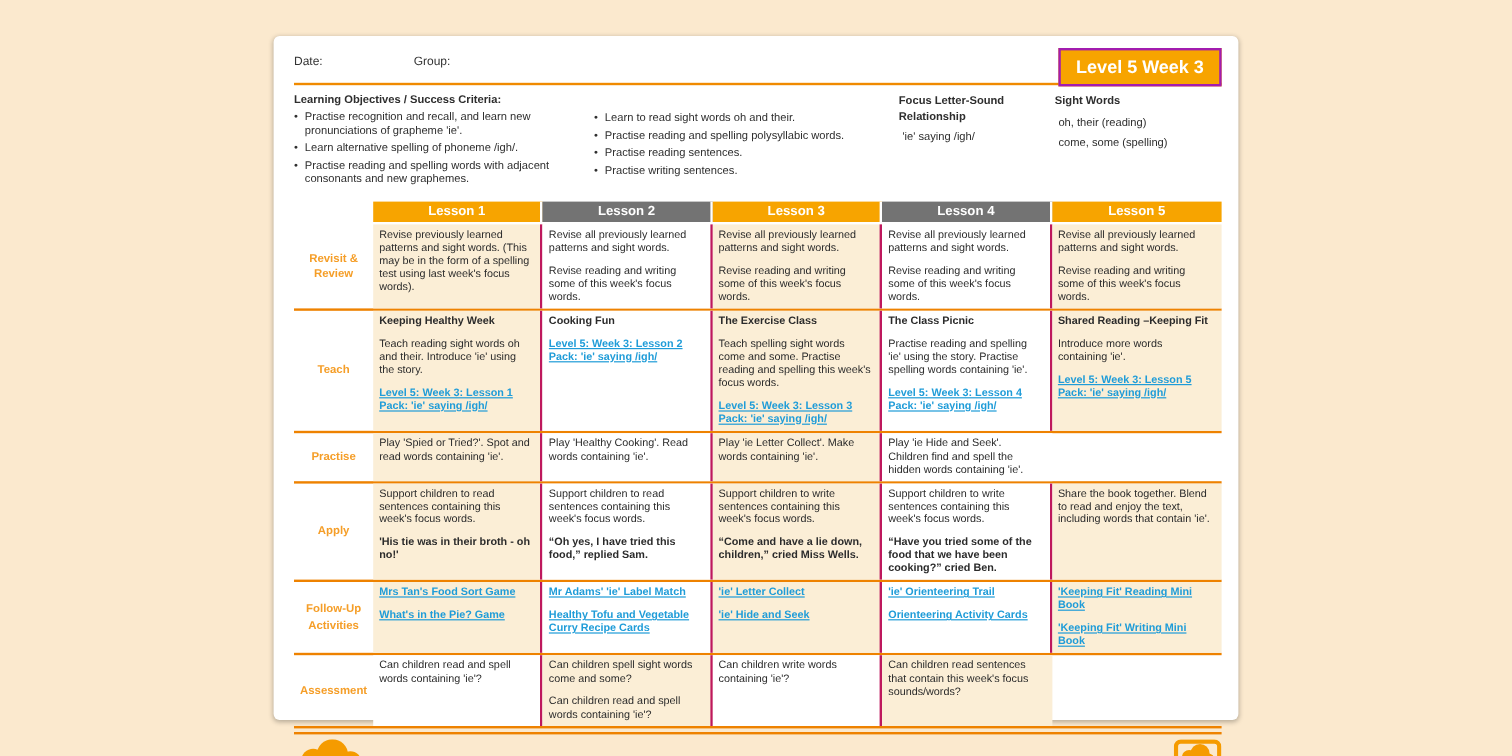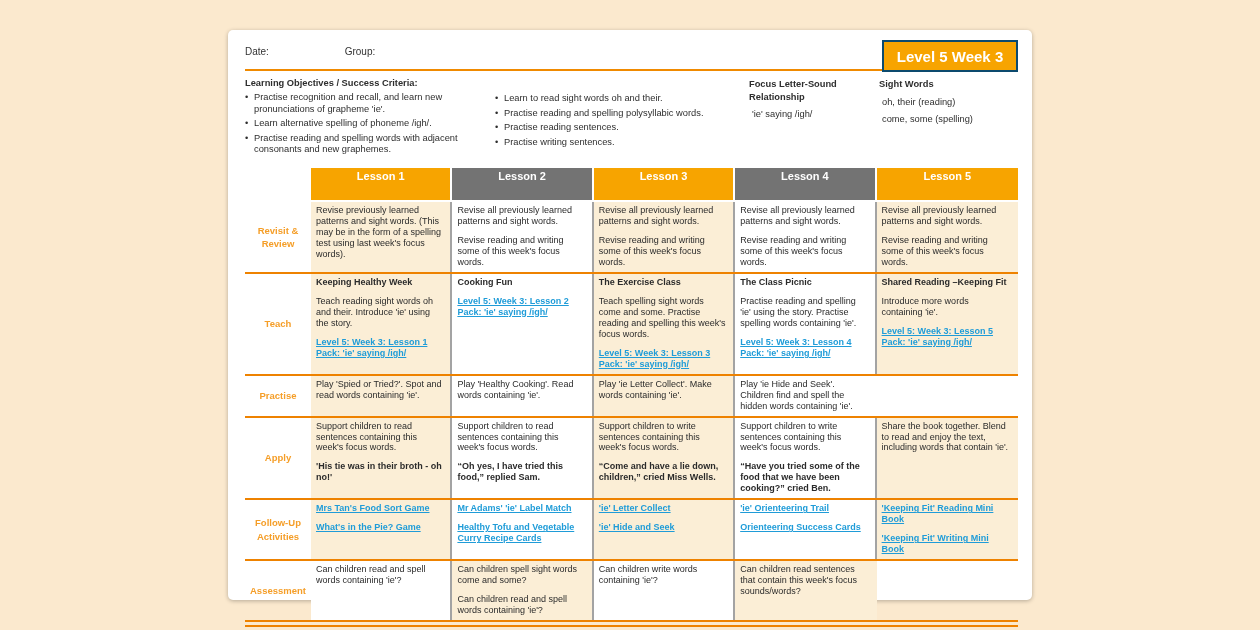--- a/index.html
+++ b/index.html
@@ -20,21 +20,21 @@
     padding: 16px 14px 0 17px;
   }
   
   .meta-row { font-size: 10px; color: #333; height: 16px; }
   .meta-label { display:inline-block; }
   .meta-group { margin-left: 73px; }
   .badge {
     position: absolute; top: 10px; right: 14px;
     width: 136px; height: 32px;
     background: #f7a400;
-    border: 2px solid #0c4a6e;
+    border: 2px solid #a21caf;
     color: #fff; font-weight: bold; font-size: 15px;
     display: flex; align-items: center; justify-content: center;
     z-index: 2;
   }
   .hdr-rule { height: 2px; background: #f08a00; margin-top: 7px; }
   
   .objectives { display: flex; margin-top: 7px; min-height: 86px; font-size: 9.3px; color: #2e2e2e; }
   .obj-col1 { flex: 0 0 250px; }
   .obj-col2 { flex: 0 0 250px; padding-top: 15px; }
   .obj-col3 { flex: 0 0 128px; padding-left: 4px; }
@@ -46,39 +46,39 @@
   .mini-line { margin-bottom: 5px; line-height: 1.3; padding-left: 3px; }
   
   .ptable { margin-top: 4px; }
   .trow {
     display: grid;
     grid-template-columns: 66px repeat(5, 1fr);
     border-bottom: 2px solid #ee8200;
   }
   .thead { border-bottom: none; }
   .thcell {
-    height: 32px; line-height: 17px;
+    height: 17px; line-height: 17px;
     text-align: center; color: #fff;
     font-weight: bold; font-size: 11px;
     border-right: 2px solid #fff;
     margin-bottom: 2px;
   }
   .thcell:last-child { border-right: none; }
   .h-odd  { background: #f7a400; }
   .h-even { background: #737373; }
   .rlabel {
     display: flex; align-items: center; justify-content: center;
     text-align: center;
     color: #f59e28; font-weight: bold; font-size: 9.5px;
     padding: 0 5px; line-height: 1.4;
   }
   .cell {
     font-size: 9px; color: #2b2b2b; line-height: 1.22;
     padding: 3px 6px 4px 5px;
-    border-right: 2px solid #a3a3a3;
+    border-right: 2px solid #be185d;
   }
   .cell:last-child { border-right: none; }
   .c-odd  { background: #fbeed6; }
   .c-even { background: #ffffff; }
   .cell p { margin-bottom: 8px; }
   .cell p:last-child, .cell a:last-child { margin-bottom: 0; }
   .cell-bold { font-weight: bold; }
   .cell-link {
     display: block; margin-bottom: 8px;
     color: #1f9cd8; font-weight: bold;
@@ -263,21 +263,21 @@
           <div class="cell c-even">
             <a href="#" class="cell-link">Mr Adams' 'ie' Label Match</a>
             <a href="#" class="cell-link">Healthy Tofu and Vegetable Curry Recipe Cards</a>
           </div>
           <div class="cell c-odd">
             <a href="#" class="cell-link">'ie' Letter Collect</a>
             <a href="#" class="cell-link">'ie' Hide and Seek</a>
           </div>
           <div class="cell c-even">
             <a href="#" class="cell-link">'ie' Orienteering Trail</a>
-            <a href="#" class="cell-link">Orienteering Success Cards</a>
+            <a href="#" class="cell-link">Orienteering Activity Cards</a>
           </div>
           <div class="cell c-odd">
             <a href="#" class="cell-link">'Keeping Fit' Reading Mini Book</a>
             <a href="#" class="cell-link">'Keeping Fit' Writing Mini Book</a>
           </div>
         </div>
         <div class="trow row-assessment">
           <div class="rlabel">Assessment</div>
           <div class="cell c-even">
             <p>Can children read and spell words containing 'ie'?</p>

